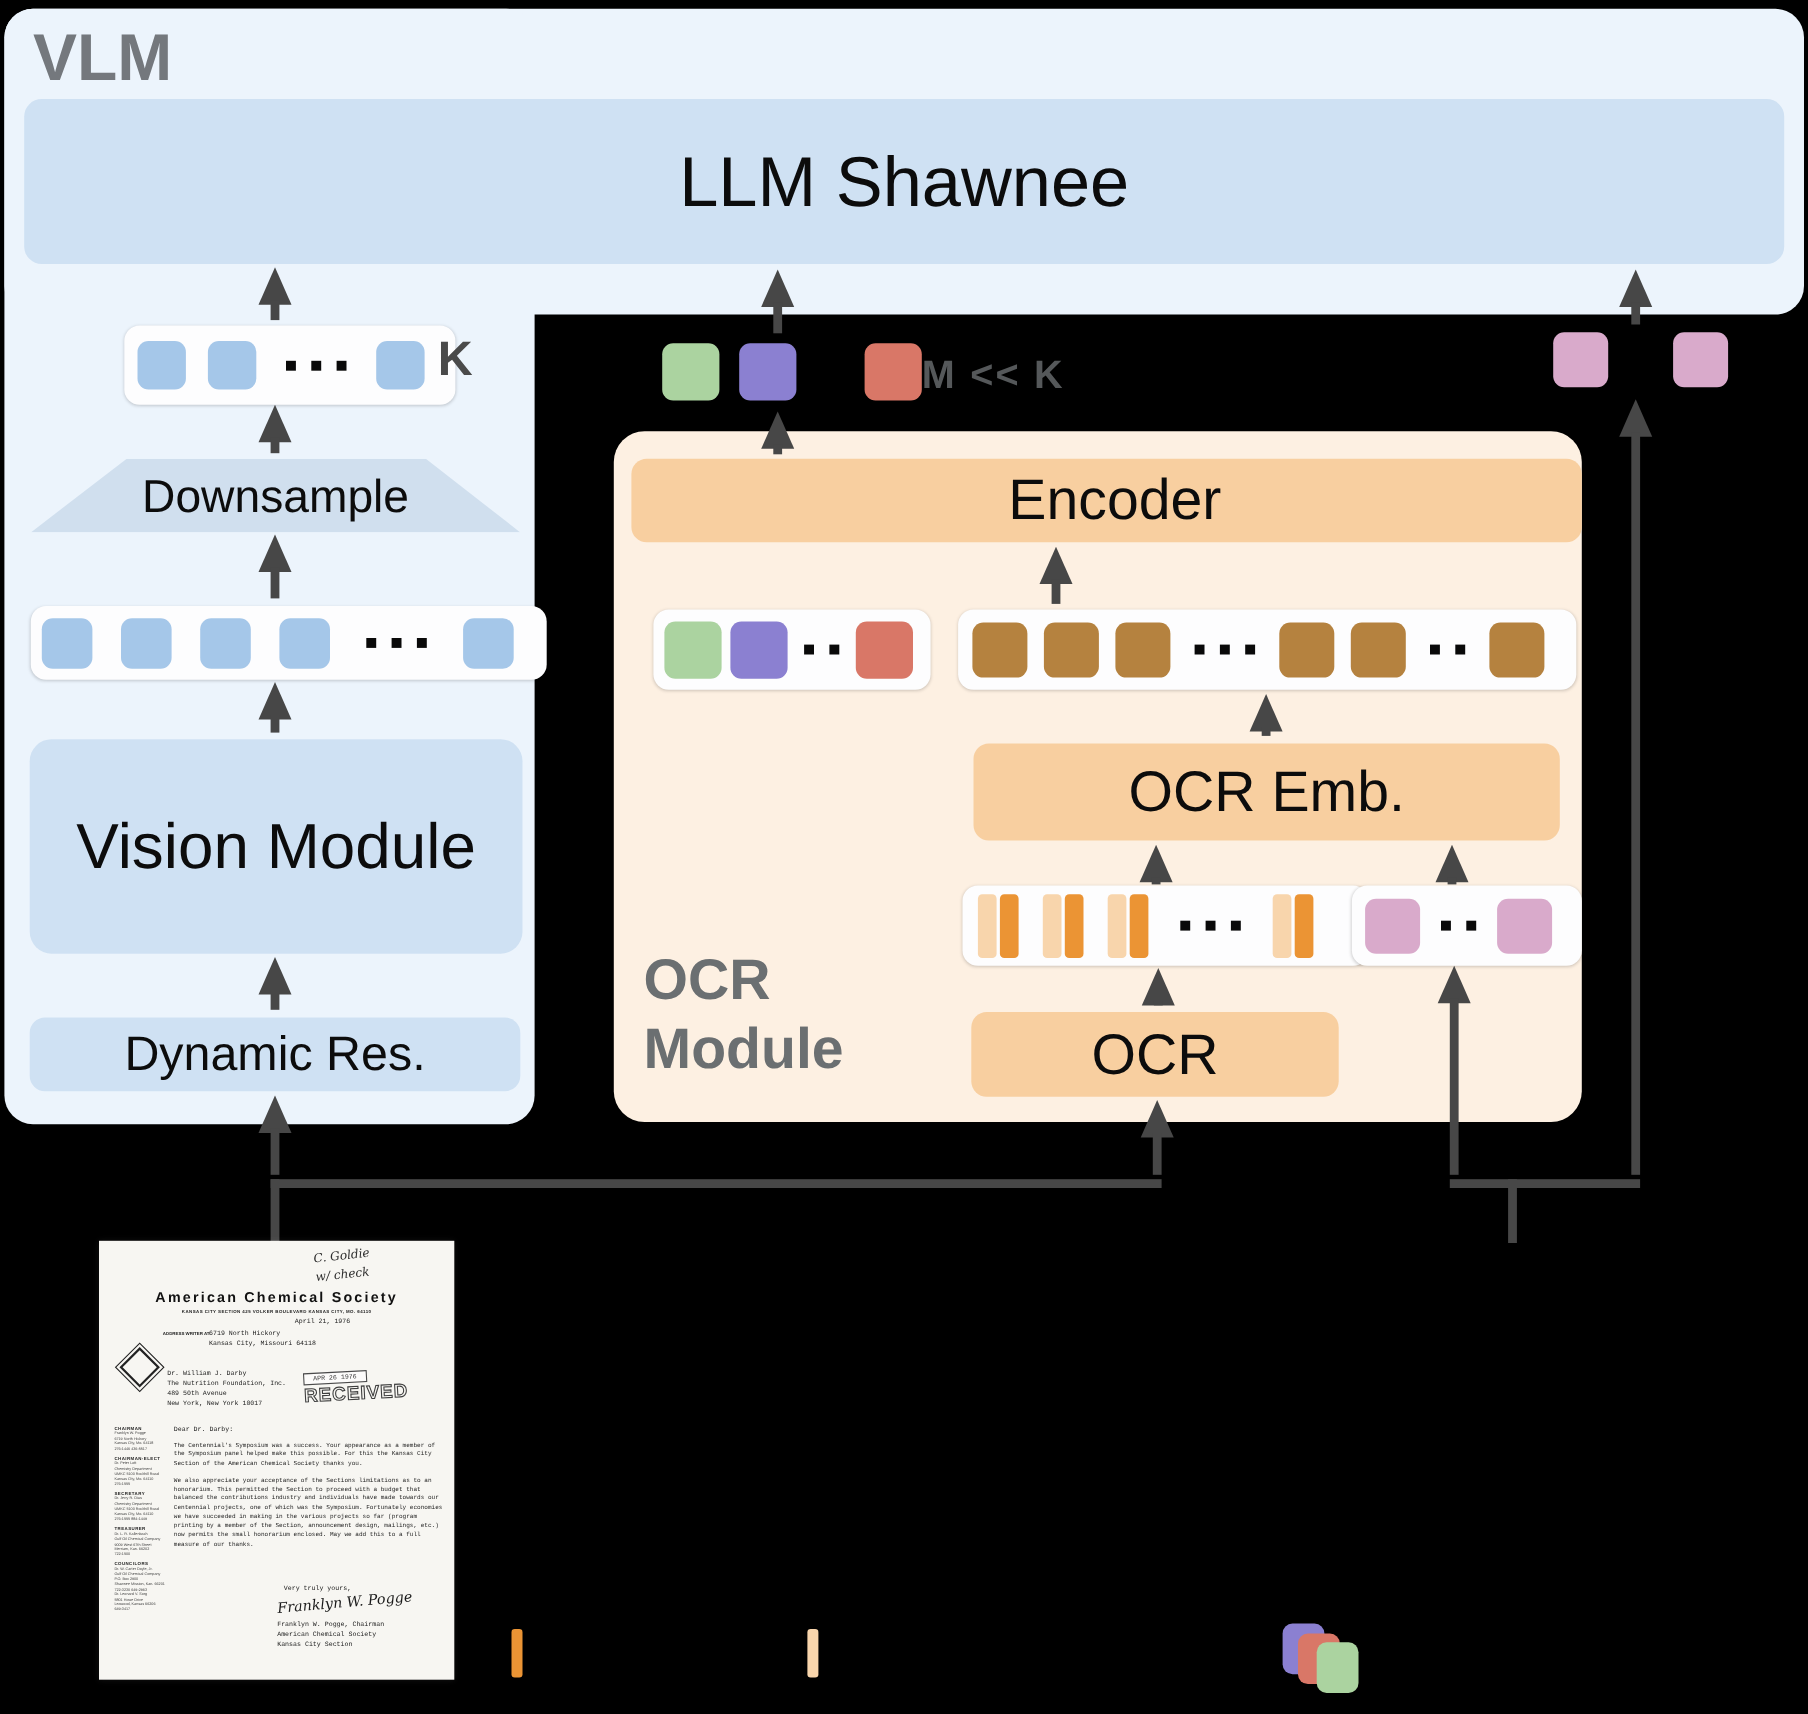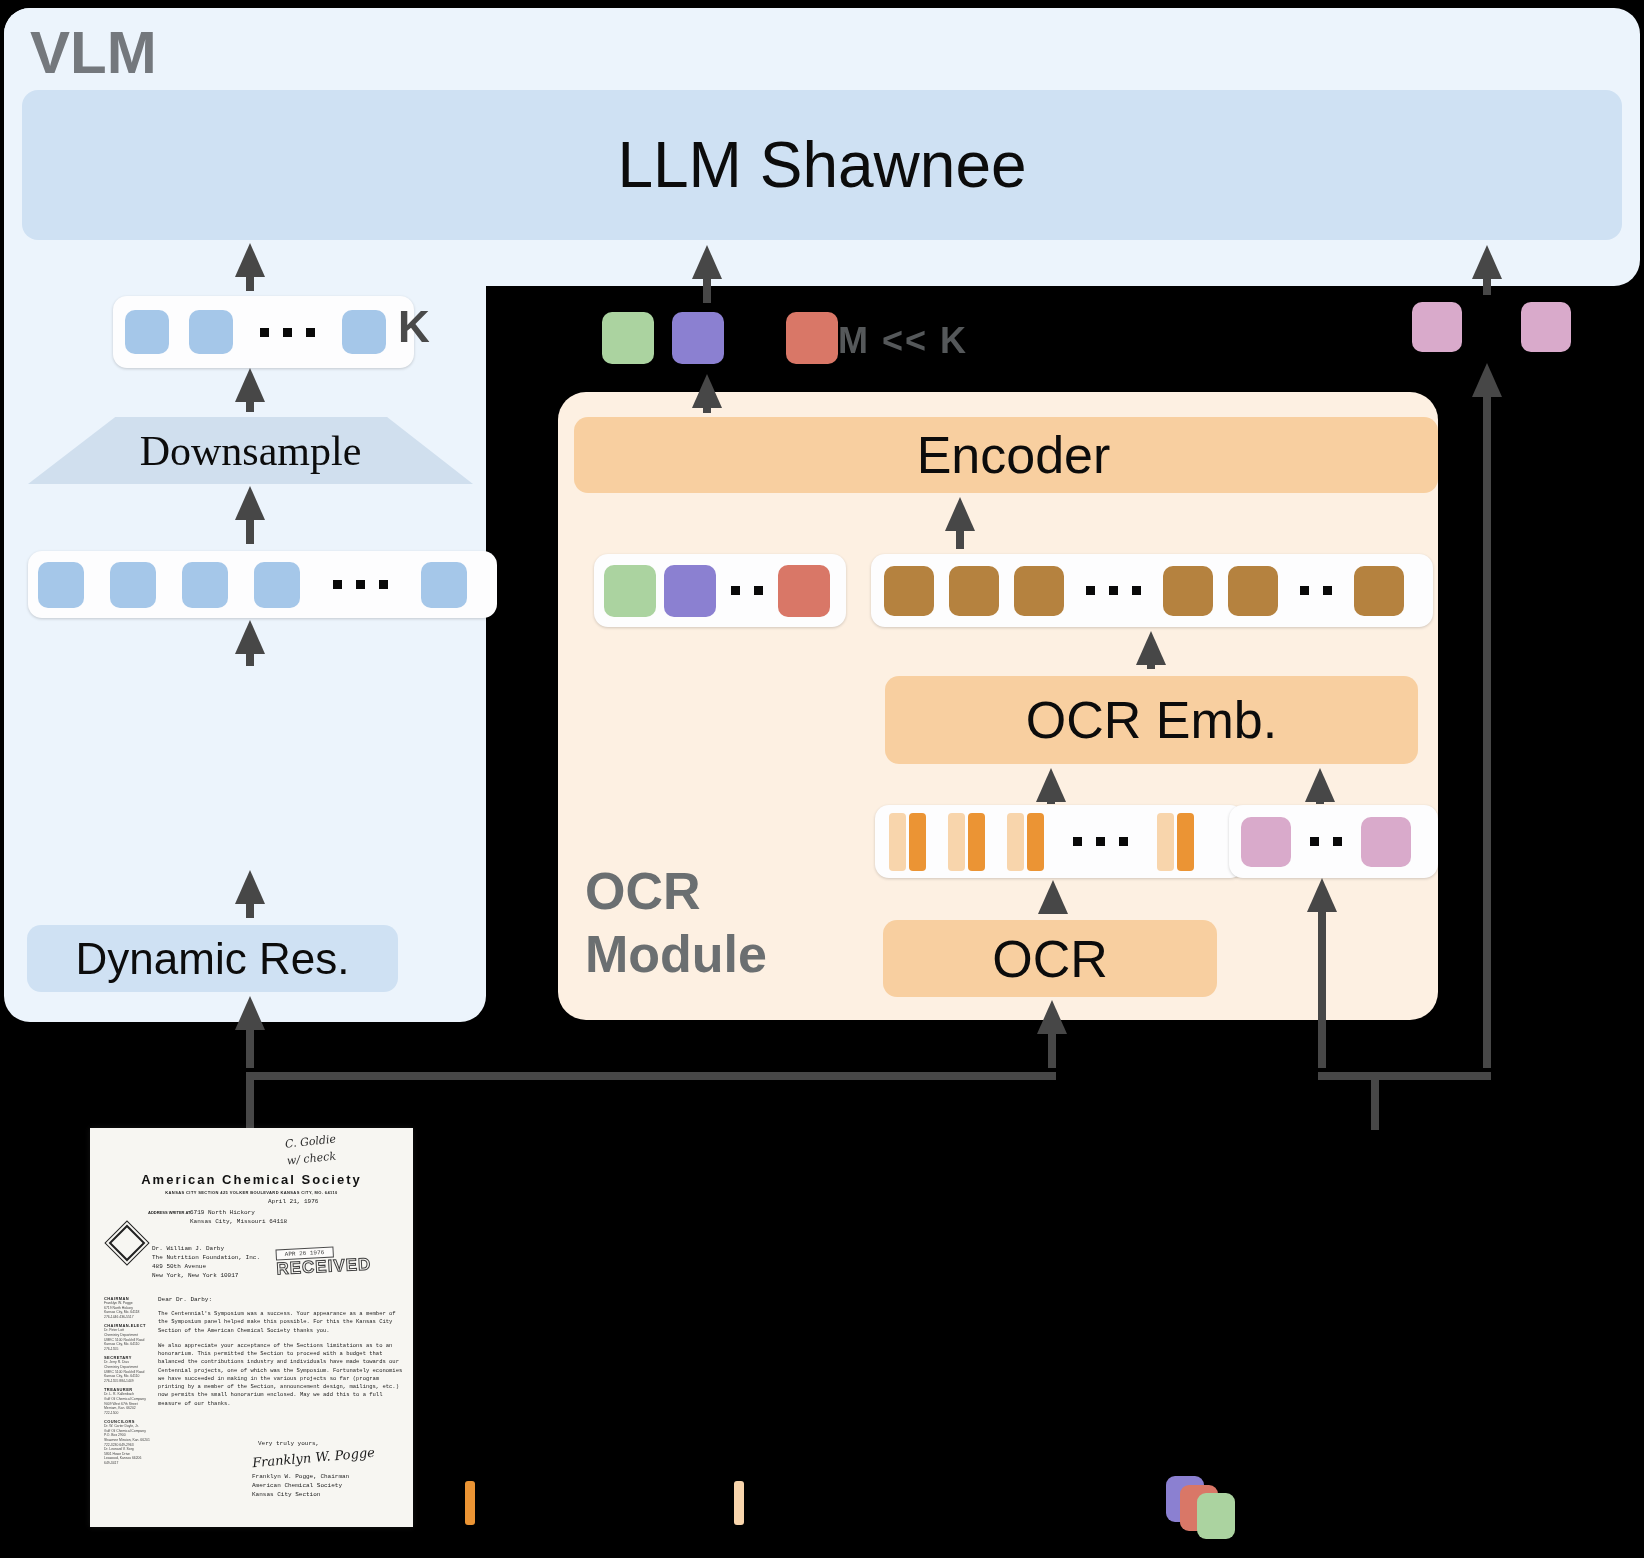--- a/index.html
+++ b/index.html
@@ -26,21 +26,21 @@
   .pair .b1{width:17px;height:58px;background:#f8d5ac;border-radius:4px;}
   .pair .b2{width:17px;height:58px;background:#eb9434;border-radius:4px;}
   .dots{display:flex;align-items:center;flex:none;}
   .dots i{display:block;width:9px;height:9px;background:#090909;margin:0 7px;}
   .arrow{position:absolute;width:30px;}
   .arrow .h{width:0;height:0;border-left:15px solid transparent;border-right:15px solid transparent;
             border-bottom:34px solid #474747;margin:0 auto;}
   .arrow .s{width:8px;background:#474747;margin:-4px auto 0;}
   .line{position:absolute;background:#474747;}
   .trap{position:absolute;background:#d0dfee;display:flex;align-items:center;justify-content:center;
-        color:#0c0c0c;font-family:Liberation Serif, serif;}
+        color:#0c0c0c;}
   
   #document{position:absolute;left:90px;top:1128px;width:323px;height:399px;background:#f7f6f2;
             box-shadow:0 0 6px rgba(255,255,255,.08);color:#222;overflow:hidden;}
   #doc-hand{position:absolute;left:196px;top:6px;font-family:"DejaVu Serif",serif;font-style:italic;
             font-size:11px;line-height:1.5;transform:rotate(-6deg);color:#2d2d2d;}
   #doc-header{position:absolute;left:0;top:44px;width:100%;text-align:center;font-weight:bold;
               font-size:13px;letter-spacing:2px;color:#111;}
   #doc-subheader{position:absolute;left:0;top:62px;width:100%;text-align:center;font-weight:bold;
                  font-size:4px;letter-spacing:.4px;color:#222;}
   #doc-date{position:absolute;left:178px;top:70px;font-family:"Liberation Mono",monospace;font-size:6px;}
@@ -123,22 +123,25 @@
       <div class="tok t-blue" style="width: 46px; height: 46px;"></div>
       <div class="tok t-blue" style="width: 46px; height: 46px;"></div>
       <div class="dots">
         <i></i>
         <i></i>
         <i></i>
       </div>
       <div class="tok t-blue" style="width: 46px; height: 46px;"></div>
     </div>
 
-
-  <div class="box bluebox" style="left:27px;top:925px;width:371px;height:67px;font-size:44px;border-radius:14px;">
+  <div class="box bluebox" style="left:27px;top:672px;width:448px;height:195px;font-size:58px;border-radius:20px;">
+    <span>Vision Module</span>
+  </div>
+
+  <div class="box bluebox" style="left:27px;top:925px;width:446px;height:67px;font-size:44px;border-radius:14px;">
     <span>Dynamic Res.</span>
   </div>
 
   <div class="abs" style="left: 602px; top: 312px; display: flex; align-items: center; gap: 18px;">
       <div class="tok t-green" style="width: 52px; height: 52px;"></div>
       <div class="tok t-purple" style="width: 52px; height: 52px;"></div>
       <div class="tok t-gap" style="width: 26px; height: 52px;"></div>
       <div class="tok t-red" style="width: 52px; height: 52px;"></div>
     </div>
   <div class="lab" style="left:838px;top:320px;font-size:36px;font-weight:bold;color:#55585a;letter-spacing:2px;">M &lt;&lt; K</div>

